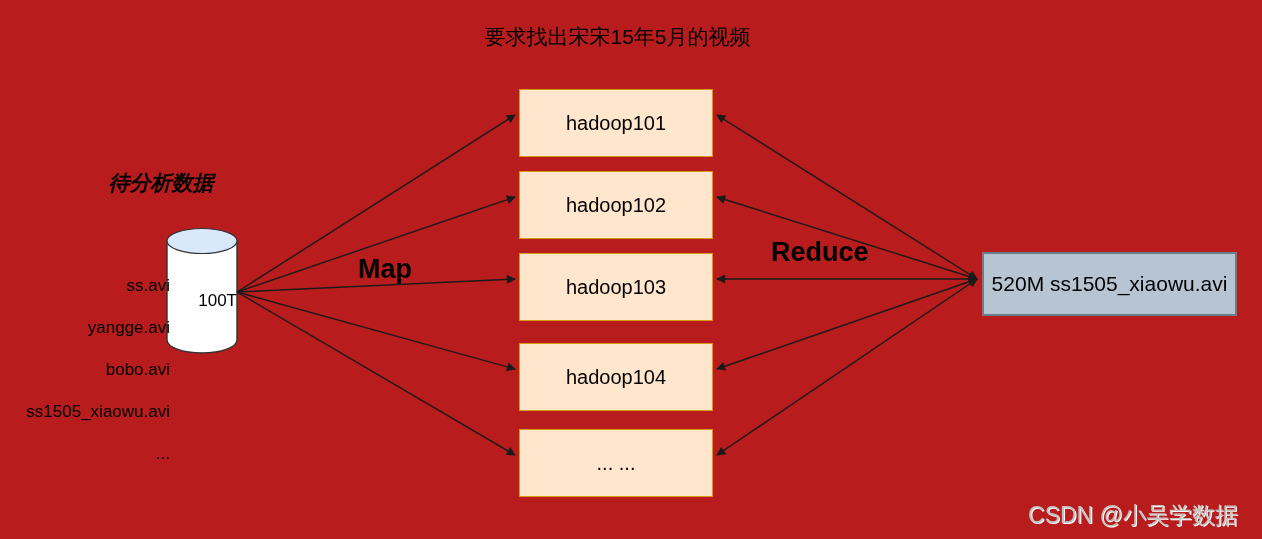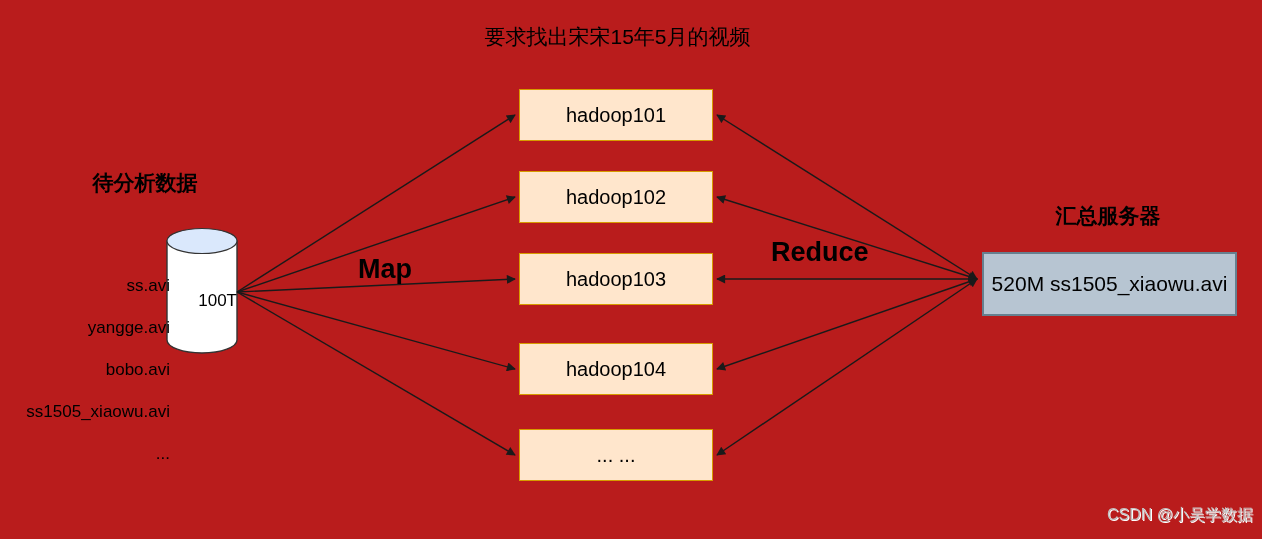--- a/index.html
+++ b/index.html
@@ -23,56 +23,56 @@
     color:var(--text);
   }
   .layer{position:absolute;left:0;top:0;}
   .abs{position:absolute;}
   .center{display:flex;align-items:center;justify-content:center;text-align:center;}
   .diagram-title{
     left:460px;top:24px;width:315px;height:26px;
     font-size:21px;line-height:26px;text-align:center;
   }
   .section-label{font-weight:bold;font-size:21px;line-height:24px;text-align:center;}
-  .datasource-label{left:60px;top:171px;width:170px;}
+  .datasource-label{left:76px;top:171px;width:170px;font-style:italic;}
   .summary-label{left:1028px;top:204px;width:160px;}
   .file-list{
     left:6px;top:254px;width:164px;
     font-size:17px;line-height:21px;text-align:right;white-space:pre-line;
   }
   .cylinder-label{
     left:167px;top:291px;width:70px;height:20px;
     font-size:17px;line-height:20px;text-align:right;
   }
   .phase-label{font-weight:bold;font-size:27px;line-height:26px;}
   .map-label{left:358px;top:256px;}
   .reduce-label{left:771px;top:239px;}
   .node{
-    left:519px;width:194px;height:52px;
+    left:519px;width:194px;height:68px;
     background:var(--node-fill);
     border:1.5px solid var(--node-border);
     box-sizing:border-box;
     font-size:20px;
     align-items:center;
   }
   .node-1{top:89px;}
   .node-2{top:171px;}
   .node-3{top:253px;}
   .node-4{top:343px;}
   .node-5{top:429px;}
   .summary-box{
     left:982px;top:252px;width:255px;height:64px;
     background:var(--summary-fill);
     border:2px solid var(--summary-border);
     box-sizing:border-box;
     font-size:21px;
   }
   .watermark{
     left:1013px;top:504px;width:240px;height:22px;
-    font-size:16px;line-height:22px;text-align:right;
+    font-size:23px;line-height:22px;text-align:center;
     color:var(--watermark);
     text-shadow:1px 1px 0 #ffffff;
   }
   .edge{stroke:var(--arrow);stroke-width:1.4;fill:none;}
   .arrowhead{fill:var(--arrow);}
   .cyl-body{fill:#ffffff;stroke:var(--cylinder-stroke);stroke-width:1.4;}
   .cyl-top{fill:var(--cylinder-top-fill);stroke:var(--cylinder-stroke);stroke-width:1.2;}
 </style>
 </head>
 <body>
@@ -132,20 +132,19 @@
   <div class="abs center node node-3">
     <span>hadoop103</span>
   </div>
   <div class="abs center node node-4">
     <span>hadoop104</span>
   </div>
   <div class="abs center node node-5">
     <span>... ...</span>
   </div>
 
-  <div class="abs section-label summary-label">汇总服务器</div>
   <div class="abs center summary-box">
     <span>520M ss1505_xiaowu.avi</span>
   </div>
 
   <div class="abs watermark">CSDN @小吴学数据</div>
 
 </div>
 
 </body></html>

